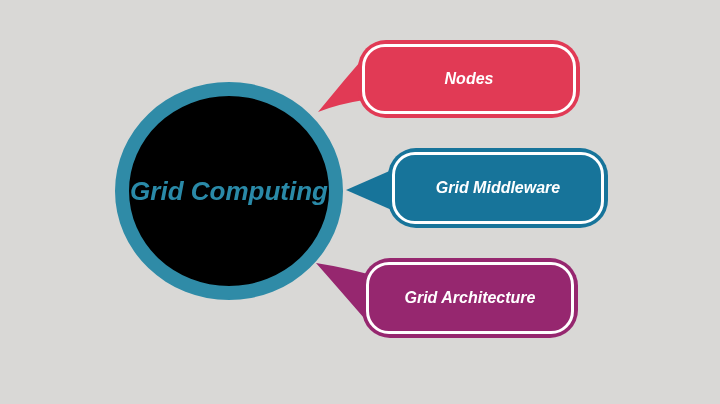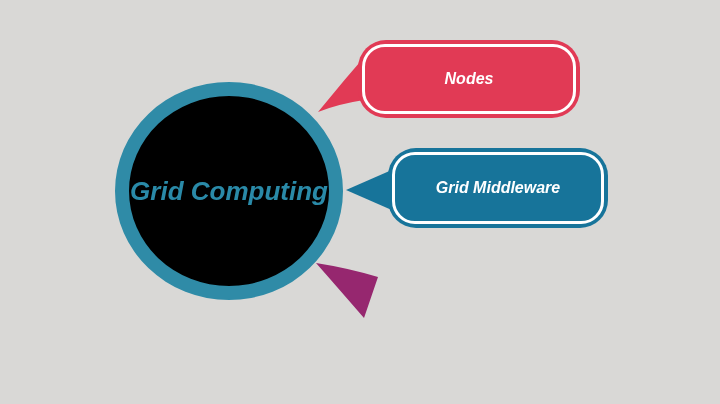--- a/index.html
+++ b/index.html
@@ -90,14 +90,17 @@
   </div>
 
   <div class="bubble bubble-nodes" style="background-color: rgb(225, 58, 85);">
     <span class="bubble-label" style="color: rgb(255, 255, 255);">Nodes</span>
   </div>
 
   <div class="bubble bubble-middleware" style="background-color: rgb(23, 116, 154);">
     <span class="bubble-label" style="color: rgb(255, 255, 255);">Grid Middleware</span>
   </div>
 
+  <div class="bubble bubble-architecture" style="background-color: rgb(150, 39, 111);">
+    <span class="bubble-label" style="color: rgb(255, 255, 255);">Grid Architecture</span>
+  </div>
 
 </div>
 
 </body></html>

